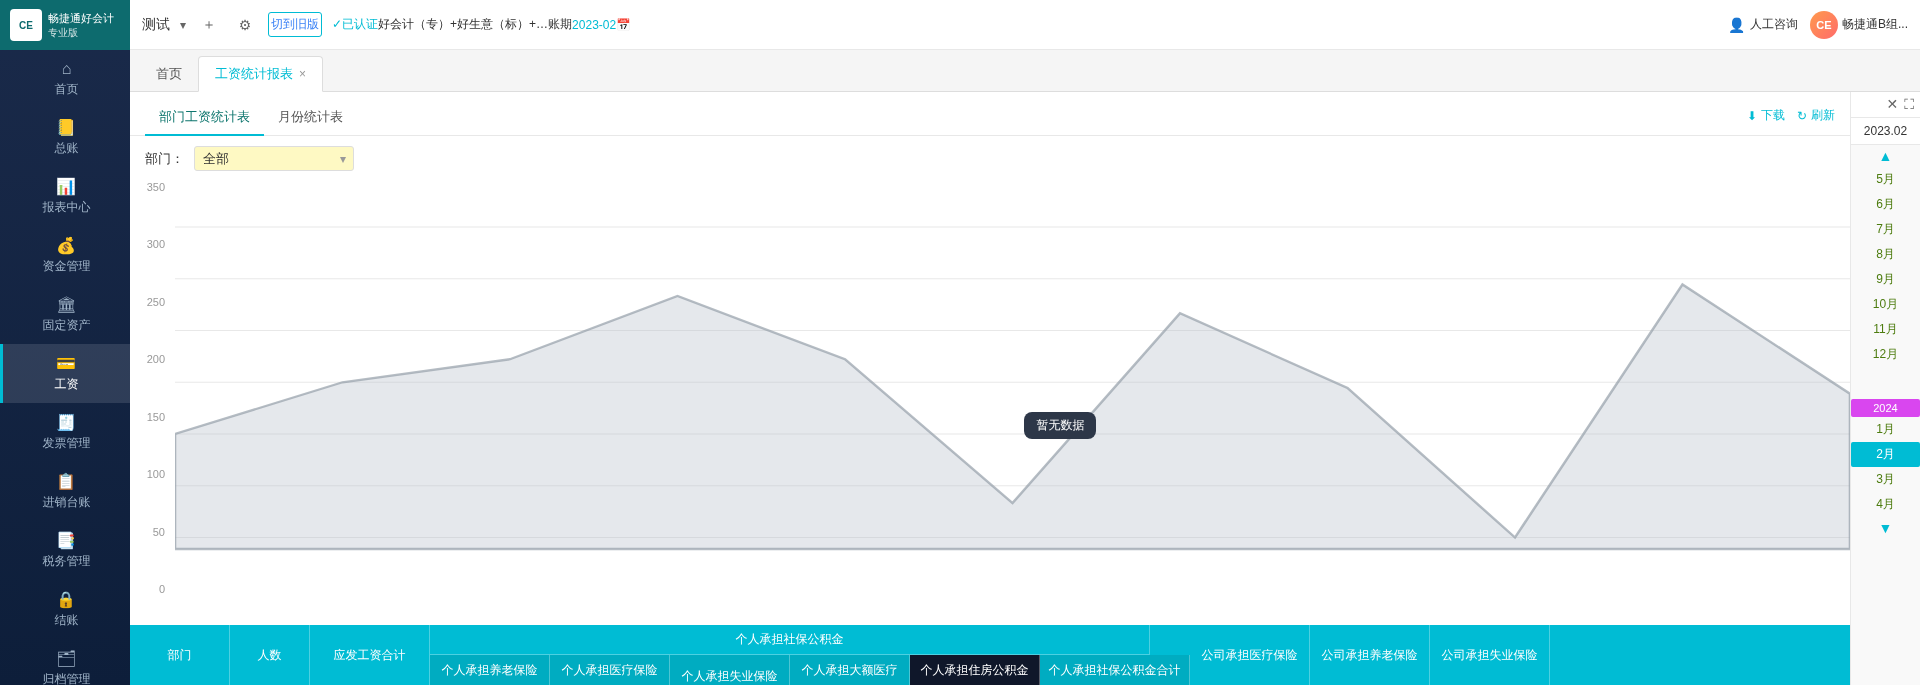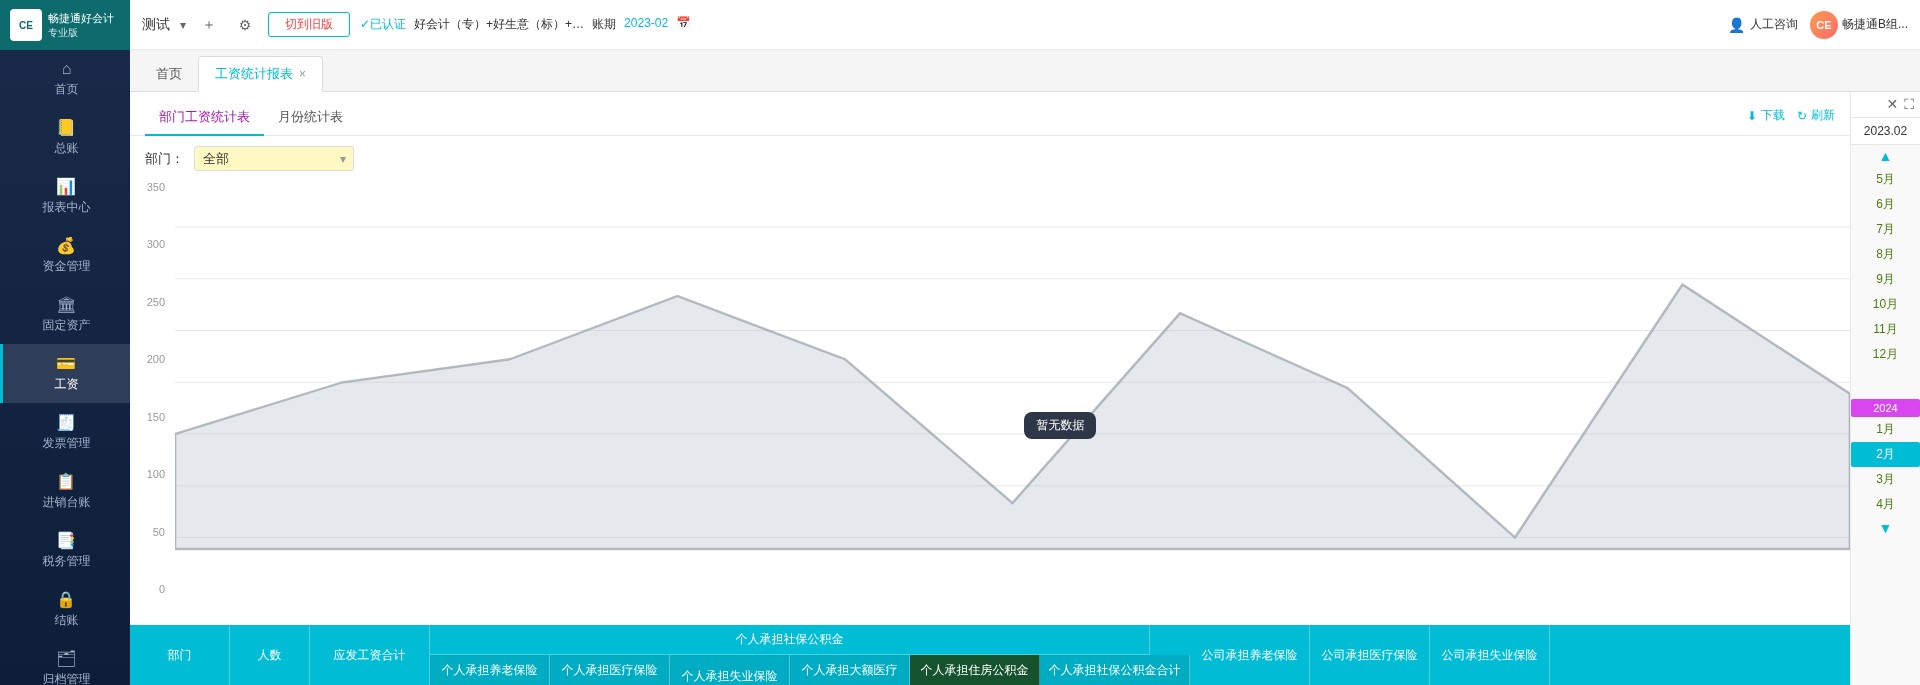--- a/index.html
+++ b/index.html
@@ -66,29 +66,29 @@
     }
     .topbar-title { font-size: 14px; color: #333; font-weight: 500; }
     .topbar-arrow { color: #666; font-size: 12px; cursor: pointer; }
     .topbar-icon-btn {
       width: 26px; height: 26px;
       display: flex; align-items: center; justify-content: center;
       cursor: pointer; color: #666; font-size: 14px;
     }
     .topbar-switch-btn {
       border: 1px solid #00bcd4;
-      color: #ef4444;
-      padding: 3px 16px;
+      color: #3b82f6;
+      padding: 3px 2px;
       border-radius: 3px;
       font-size: 12px;
       cursor: pointer;
       background: white;
     }
     .topbar-badge {
-      display: flex; align-items: flex-start; gap: 8px;
+      display: flex; align-items: center; gap: 0;
       font-size: 12px; color: #333;
     }
     .badge-certified { color: #00bcd4; }
     .topbar-spacer { flex: 1; }
     .topbar-right { display: flex; align-items: center; gap: 12px; }
     .topbar-user-btn { display: flex; align-items: center; gap: 4px; cursor: pointer; color: #333; font-size: 12px; }
     .user-avatar {
       width: 28px; height: 28px;
       border-radius: 50%;
       background: linear-gradient(135deg, #ff9a4d, #ff6b6b);
@@ -150,21 +150,21 @@
     }
     .sub-tab {
       padding: 6px 14px 8px;
       font-size: 13px;
       cursor: pointer;
       color: #555;
       border-bottom: 2px solid transparent;
       margin-bottom: -1px;
     }
     .sub-tab.active {
-      color: #a21caf;
+      color: #0f766e;
       border-bottom-color: #00bcd4;
     }
     .sub-tab-actions {
       margin-left: auto;
       display: flex;
       align-items: center;
       gap: 12px;
       padding-bottom: 6px;
     }
     .action-btn {
@@ -514,34 +514,34 @@
                 </div>
               <div class="th-cell" style="width:120px; height:30px; background:#00acc1;">
                   <span>个人承担医疗保险</span>
                 </div>
               <div class="th-cell" style="width:120px; height:42px; background:#00acc1;">
                   <span>个人承担失业保险</span>
                 </div>
               <div class="th-cell" style="width:120px; height:30px; background:#00acc1;">
                   <span>个人承担大额医疗</span>
                 </div>
-              <div class="th-cell" style="width:130px; height:30px; background:#14532d;">
+              <div class="th-cell" style="width:130px; height:30px; background:#0f172a;">
                   <span>个人承担住房公积金</span>
                 </div>
               <div class="th-cell" style="width:150px; height:30px; background:#00acc1;">
                   <span>个人承担社保公积金合计</span>
                 </div>
             </div>
           </div>
 
           <div class="th-cell" style="width:120px; height:60px; background:#00bcd4; flex-direction:column; justify-content:center; text-align:center;">
+            <span>公司承担医疗保险</span>
+          </div>
+          <div class="th-cell" style="width:120px; height:60px; background:#00bcd4; flex-direction:column; justify-content:center; text-align:center;">
             <span>公司承担养老保险</span>
-          </div>
-          <div class="th-cell" style="width:120px; height:60px; background:#00bcd4; flex-direction:column; justify-content:center; text-align:center;">
-            <span>公司承担医疗保险</span>
           </div>
           <div class="th-cell" style="width:120px; height:60px; background:#00bcd4; flex-direction:column; justify-content:center; text-align:center;">
             <span>公司承担失业保险</span>
           </div>
         </div>
       </div>
 
     </div>
 
     <div class="right-panel">

